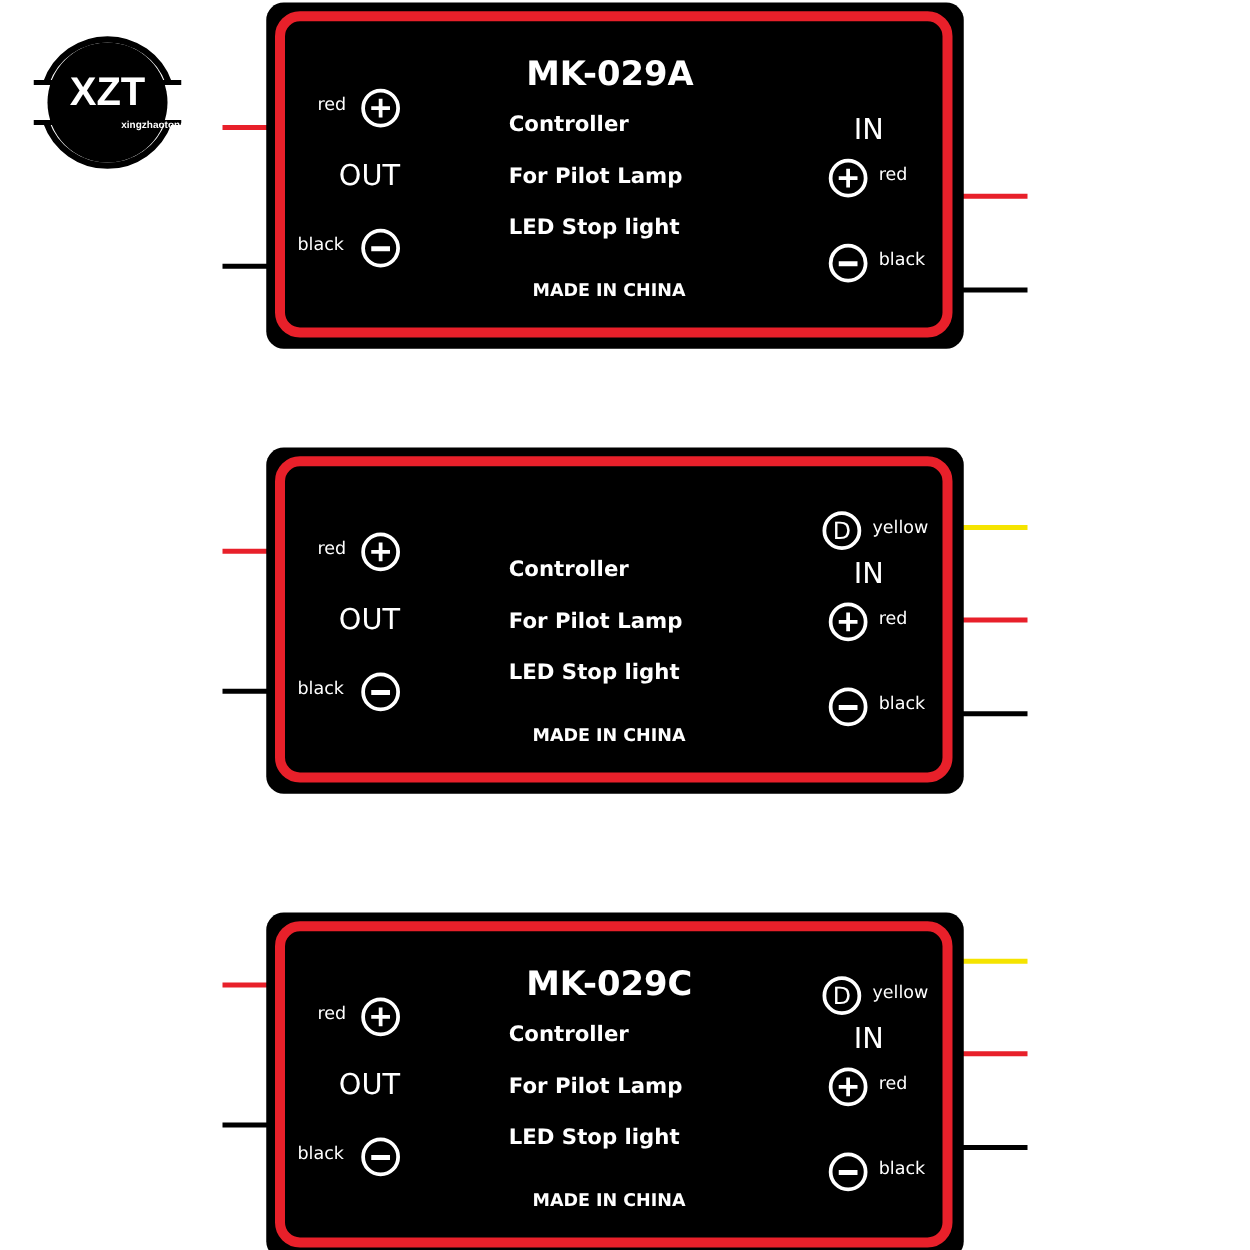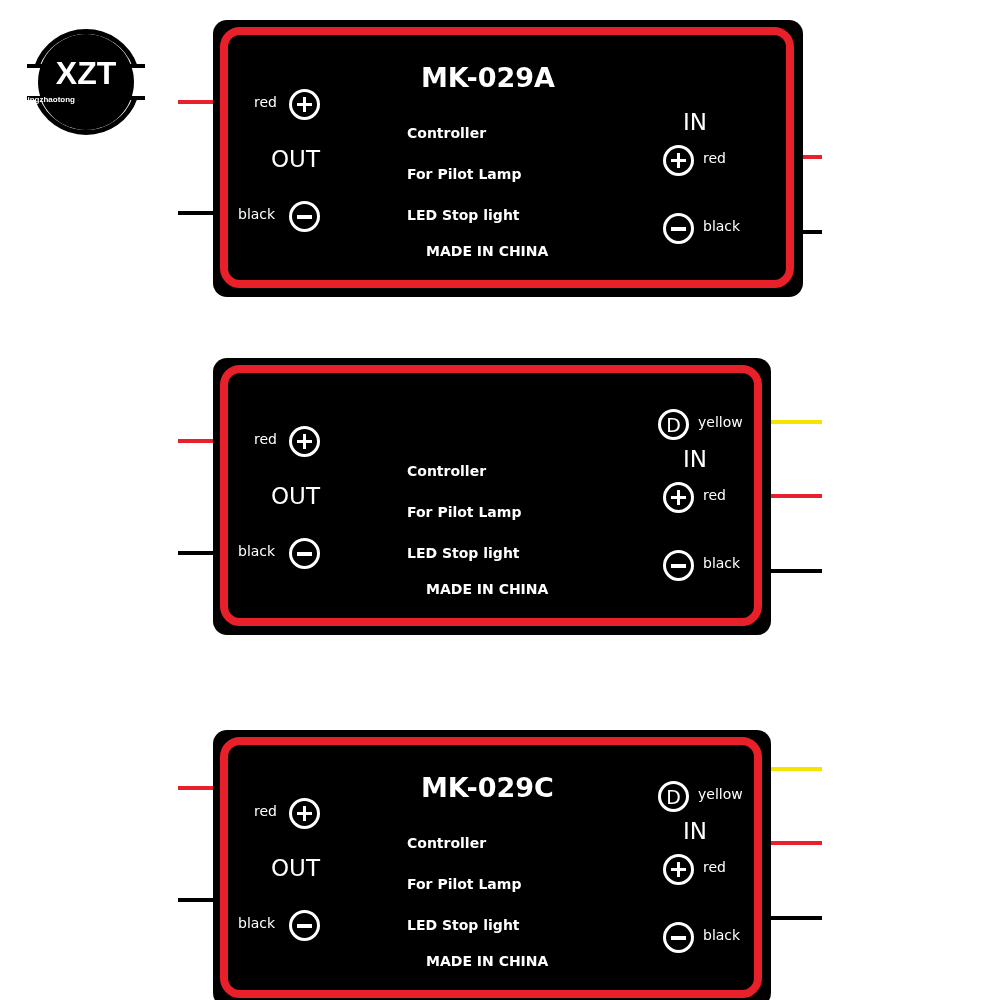--- a/index.html
+++ b/index.html
@@ -1,31 +1,31 @@
 <!DOCTYPE html>
 <html><head>
 <meta charset="utf-8">
 <style>
   html, body { margin:0; padding:0; }
   body { width:1000px; height:1000px; background:#ffffff; position:relative; overflow:hidden;
          font-family:"DejaVu Sans", sans-serif; }
   .logo { position:absolute; left:23px; top:22px; width:126px; height:120px; }
   .logo-text { position:absolute; left:0; top:33px; width:126px; text-align:center; color:#fff;
                font-family:"Liberation Sans", sans-serif; font-weight:bold; font-size:32px; letter-spacing:0px; }
-  .logo-sub { position:absolute; left:0; top:73px; width:126px; text-align:left; color:#fff;
+  .logo-sub { position:absolute; left:0; top:73px; width:126px; text-align:right; color:#fff;
               font-family:"Liberation Sans", sans-serif; font-weight:bold; font-size:8px; }
 
   .module { position:absolute; left:213px; width:558px; height:277px; }
   .case { position:absolute; inset:0; background:#000; border-radius:14px; }
   .bezel { position:absolute; left:7px; top:7px; right:9px; bottom:9px; border:8px solid #e8202a;
            border-radius:20px; }
   .wire { position:absolute; height:4px; }
   .t { position:absolute; color:#fff; white-space:nowrap; }
   .model { font-family:"DejaVu Sans", sans-serif; font-weight:bold; font-size:27px; left:208px; top:42px; }
-  .line1, .line2, .line3 { font-family:"DejaVu Sans", sans-serif; font-weight:bold; font-size:14px; left:194px;margin-top:17px; }
+  .line1, .line2, .line3 { font-family:"DejaVu Sans", sans-serif; font-weight:bold; font-size:17px; left:194px; }
   .made { font-family:"DejaVu Sans", sans-serif; font-weight:bold; font-size:14px; left:213px; }
   .lbl { font-family:"DejaVu Sans", sans-serif; font-size:14px; }
   .io { font-family:"DejaVu Sans", sans-serif; font-size:23px; }
   .circ { position:absolute; width:31px; height:31px; border:3px solid #fff; border-radius:50%;
           box-sizing:border-box; }
   .plus::before, .plus::after, .minus::before { content:""; position:absolute; background:#fff; }
   .plus::before { left:5px; top:11px; width:15px; height:3px; }
   .plus::after  { left:11px; top:5px; width:3px; height:15px; }
   .minus::before { left:5px; top:11px; width:15px; height:4px; }
   .dglyph { position:absolute; left:0; top:2px; width:100%; text-align:center; color:#fff;
@@ -44,21 +44,21 @@
   </svg>
   <div class="logo-text">XZT</div>
   <div class="logo-sub">xingzhaotong</div>
 </div>
 
 <div class="wire" style="left:178px; top:100px; width:36px; background:#e8202a;"></div>
 <div class="wire" style="left:178px; top:211px; width:36px; background:#000;"></div>
 <div class="wire" style="left:770px; top:155px; width:52px; background:#e8202a;"></div>
 <div class="wire" style="left:770px; top:230px; width:52px; background:#000;"></div>
 
-<div class="module" style="top:20px;padding-left:32px;">
+<div class="module" style="top:2px;">
   <div class="case"></div>
   <div class="bezel"></div>
 
   <div class="t model">MK-029A</div>
   <div class="t line1" style="top:88px;">Controller</div>
   <div class="t line2" style="top:129px;">For Pilot Lamp</div>
   <div class="t line3" style="top:170px;">LED Stop light</div>
   <div class="t made" style="top:223px;">MADE IN CHINA</div>
 
   <div class="t lbl" style="left:41px; top:74px;">red</div>

